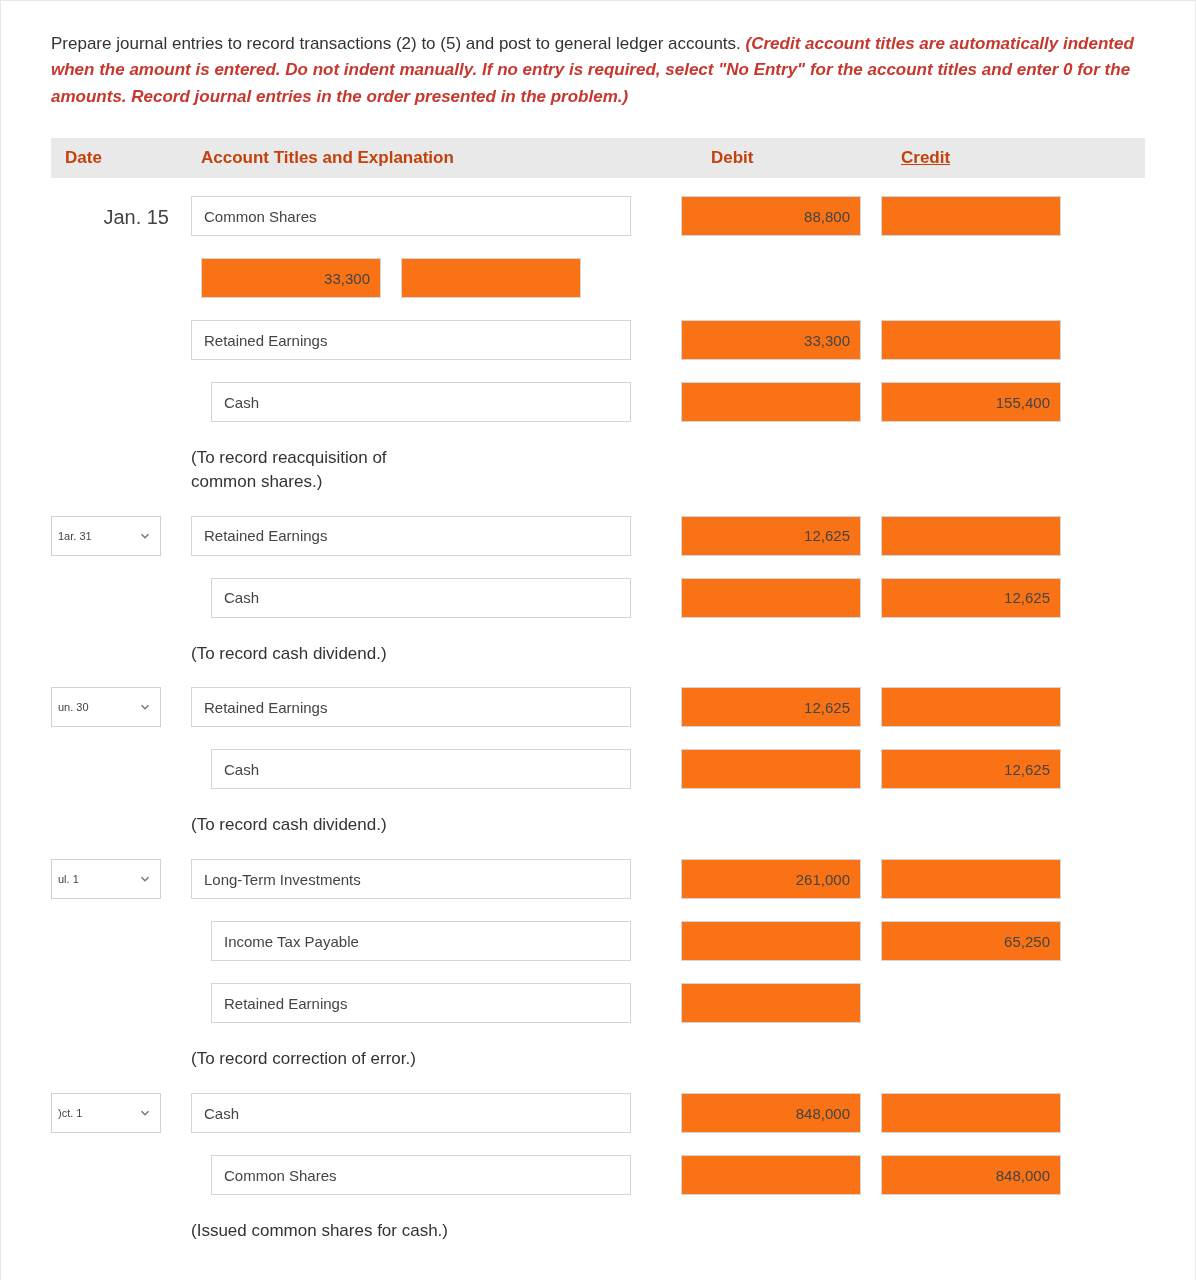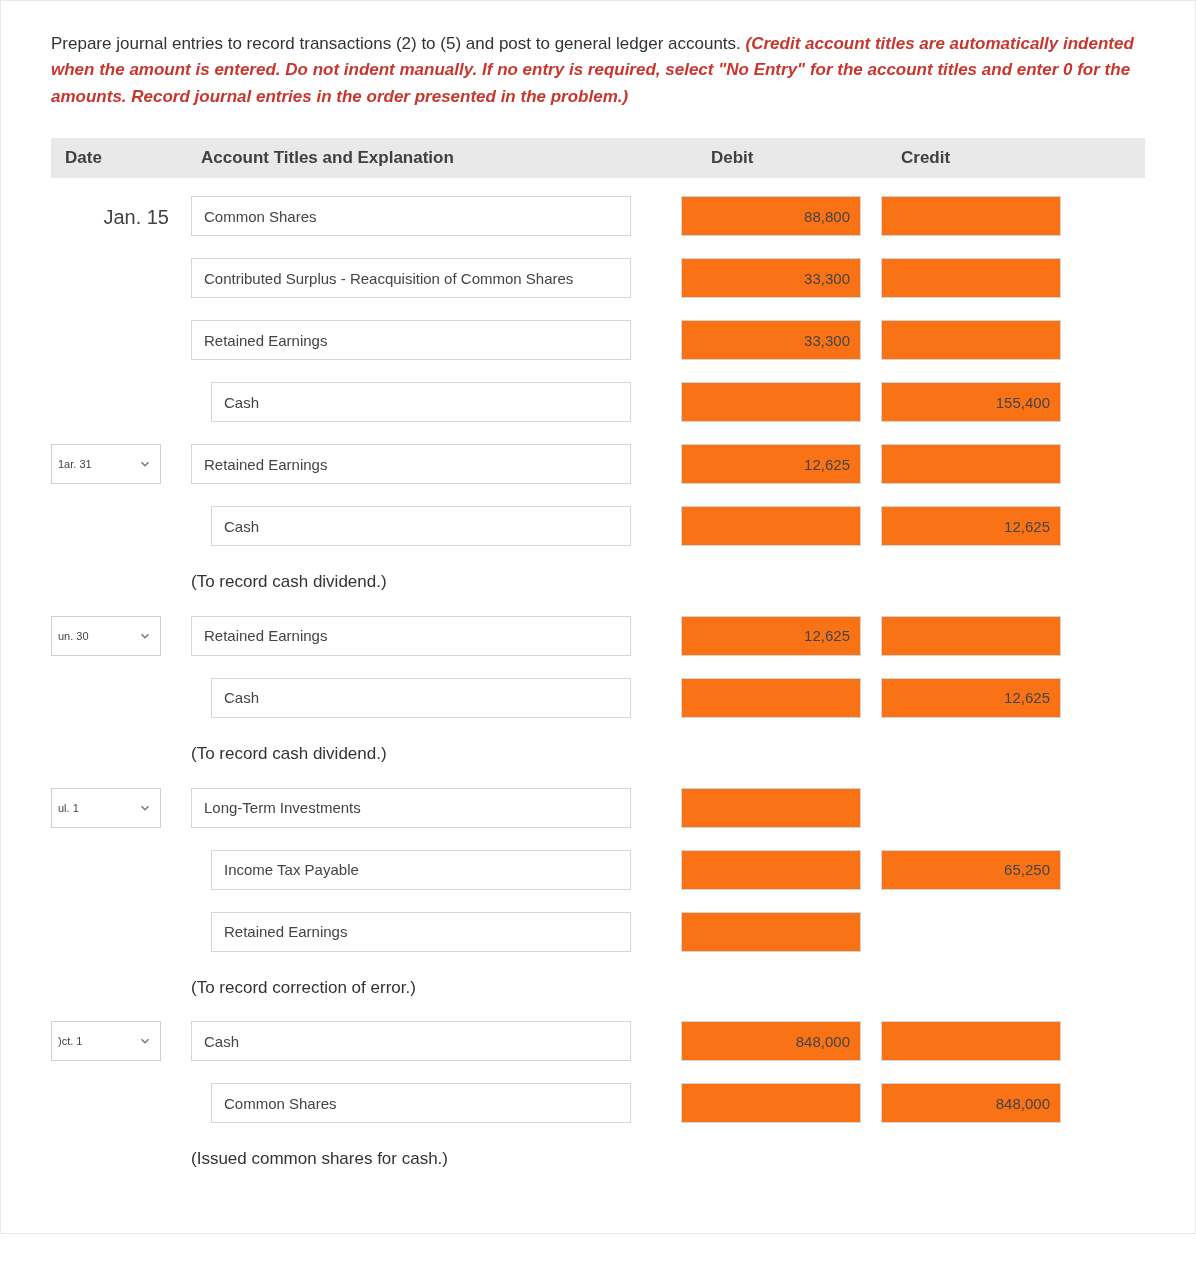--- a/index.html
+++ b/index.html
@@ -24,28 +24,28 @@
   .instructions .red {
     color: #c7372e;
     font-style: italic;
     font-weight: 600;
   }
   .header-row {
     display: flex;
     background: #e9e9e9;
     font-weight: 700;
     font-size: 17px;
-    color: #404040;
+    color: #c2410c;
     padding: 10px 0;
     margin-bottom: 18px;
   }
   .col-date   { width: 140px; padding-left: 14px; display:flex; align-items:center; }
   .col-account{ width: 480px; padding-left: 10px; display:flex; align-items:center; }
   .col-debit  { width: 200px; padding-left: 40px; display:flex; align-items:center; }
-  .col-credit { width: 200px; padding-left: 30px; display:flex; align-items:center; }
+  .col-credit { width: 200px; padding-left: 30px; display:flex; align-items:center;text-decoration:underline; }
 
   .entry-row {
     display: flex;
     align-items: flex-start;
     margin-bottom: 22px;
   }
   .date-static {
     width: 140px;
     text-align: right;
     padding-right: 22px;
@@ -148,23 +148,20 @@
         </div>
         <div class="debit-col">
           <div class="num-input">88,800</div>
         </div>
         <div class="credit-col">
           <div class="num-input"></div>
         </div>
       </div>
       <div class="entry-row">
         <div class="date-empty"></div>
-        <div class="account-col-wrap">
-          <div class="account-input">Contributed Surplus - Reacquisition of Common Shares</div>
-        </div>
         <div class="debit-col">
           <div class="num-input">33,300</div>
         </div>
         <div class="credit-col">
           <div class="num-input"></div>
         </div>
       </div>
       <div class="entry-row">
         <div class="date-empty"></div>
         <div class="account-col-wrap">
@@ -180,20 +177,26 @@
       <div class="entry-row">
         <div class="date-empty"></div>
         <div class="account-col-wrap">
           <div class="account-input account-indent">Cash</div>
         </div>
         <div class="debit-col">
           <div class="num-input"></div>
         </div>
         <div class="credit-col">
           <div class="num-input">155,400</div>
+        </div>
+      </div>
+      <div class="entry-row">
+        <div class="date-empty"></div>
+        <div class="account-col-wrap">
+          <div class="note-text" style="max-width: 240px;">(To record reacquisition of common shares.)</div>
         </div>
       </div>
       <div class="entry-row">
         <div class="date-select-wrap">
           <div class="date-select">
             <span>1ar. 31</span>
             <svg class="chevron" width="14" height="14" viewBox="0 0 24 24" fill="none" stroke="#777" stroke-width="2.5">
               <polyline points="6 9 12 15 18 9"></polyline>
             </svg>
           </div>
@@ -268,20 +271,23 @@
           <div class="date-select">
             <span>ul. 1</span>
             <svg class="chevron" width="14" height="14" viewBox="0 0 24 24" fill="none" stroke="#777" stroke-width="2.5">
               <polyline points="6 9 12 15 18 9"></polyline>
             </svg>
           </div>
         </div>
         <div class="account-col-wrap">
           <div class="account-input">Long-Term Investments</div>
         </div>
+        <div class="debit-col">
+          <div class="num-input">261,000</div>
+        </div>
         <div class="credit-col">
           <div class="num-input"></div>
         </div>
       </div>
       <div class="entry-row">
         <div class="date-empty"></div>
         <div class="account-col-wrap">
           <div class="account-input account-indent">Income Tax Payable</div>
         </div>
         <div class="debit-col">

